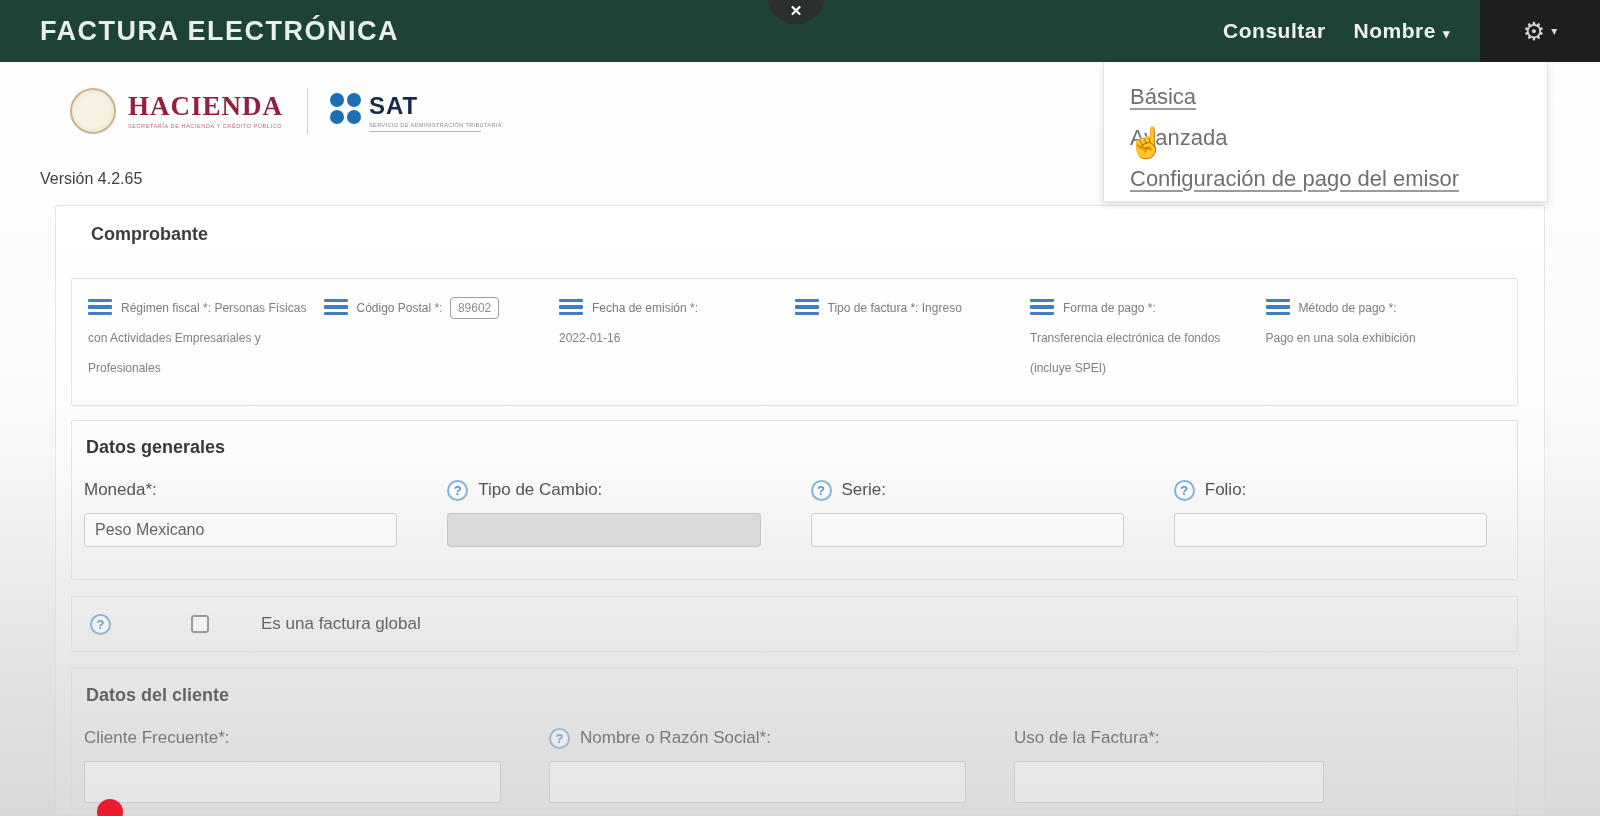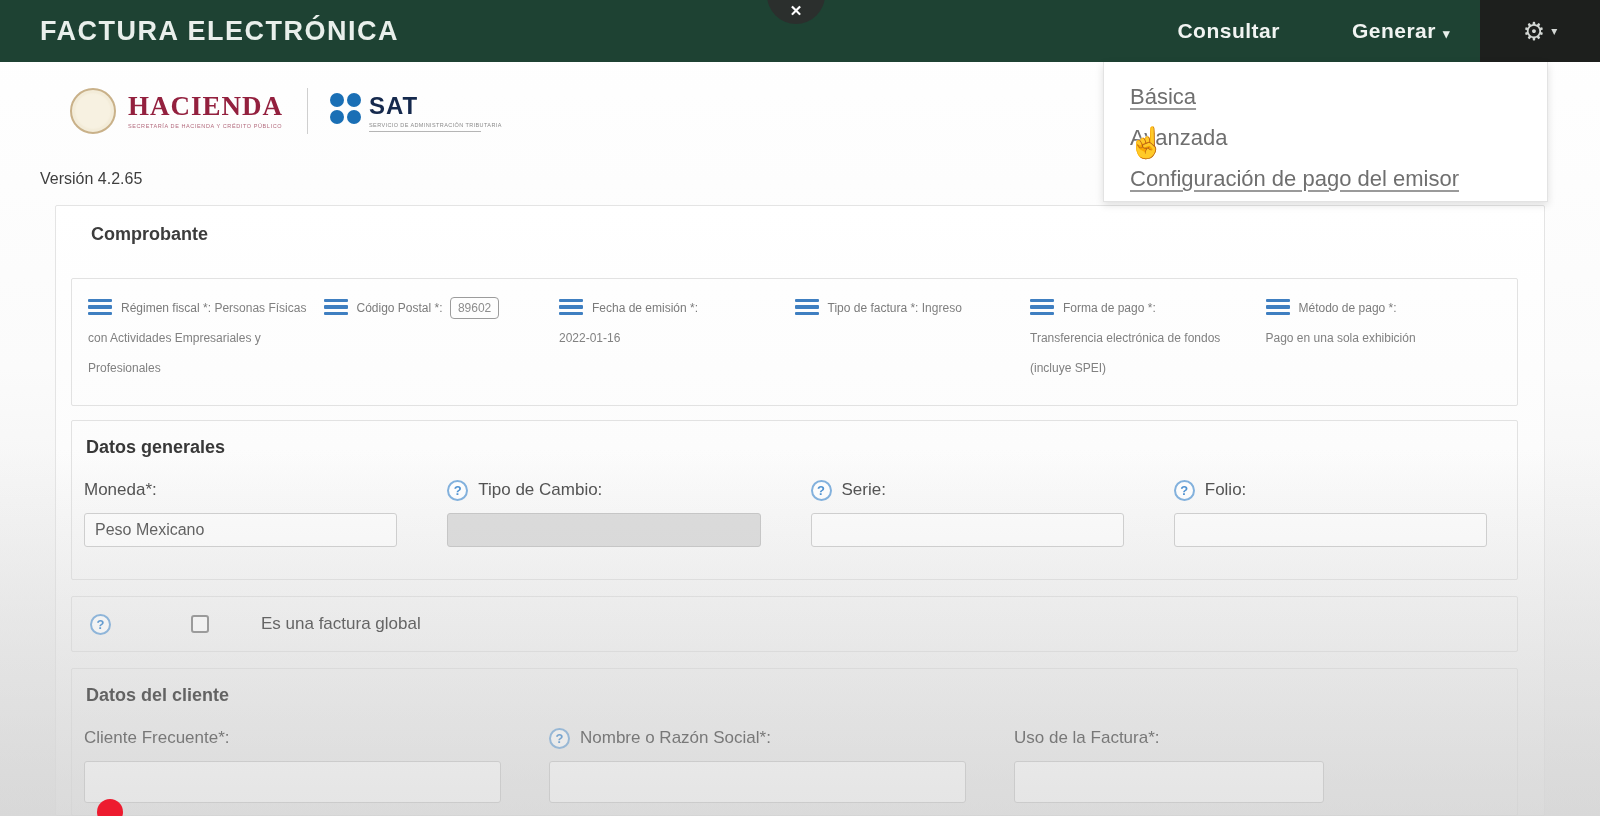--- a/index.html
+++ b/index.html
@@ -13,21 +13,21 @@
 
   
   .navbar {
     position:absolute; top:0; left:0; width:1600px; height:62px;
     background:#1e4233; display:flex; align-items:center; padding-left:40px;
     z-index:30;
   }
   .nav-title { font-size:27px; font-weight:600; letter-spacing:1.5px; color:#e9efeb; }
   .nav-links { margin-left:auto; display:flex; align-items:center; height:62px; }
   .nav-link { font-size:21px; font-weight:600; color:#f1f4f2; letter-spacing:.5px; cursor:pointer; }
-  .nav-link.consultar { margin-right:72px; }
+  .nav-link.consultar { margin-right:28px; }
   .nav-link.generar  { margin-right:30px; }
   .caret { font-size:13px; margin-left:7px; color:#e9efeb; }
   .gear-block {
     width:120px; height:62px; background:#1d1f1d; display:flex;
     align-items:center; justify-content:center; cursor:pointer;
   }
   .gear-glyph { font-size:25px; color:#d3d7d4; }
   .gear-caret { font-size:12px; color:#d3d7d4; margin-left:6px; }
 
   
@@ -164,21 +164,21 @@
 </head>
 <body>
 
 <div class="screen">
 
   <div class="navbar">
     <div class="nav-title">FACTURA ELECTRÓNICA</div>
     <div class="nav-links">
       <div class="nav-link consultar">Consultar</div>
       <div class="nav-link generar">
-        <span>Generar</span><span class="caret">▾</span>
+        <span>Nombre</span><span class="caret">▾</span>
       </div>
       <div class="gear-block">
         <span class="gear-glyph">⚙</span>
         <span class="gear-caret">▾</span>
       </div>
     </div>
   </div>
 
   <div class="player-close">
     <span>✕</span>

